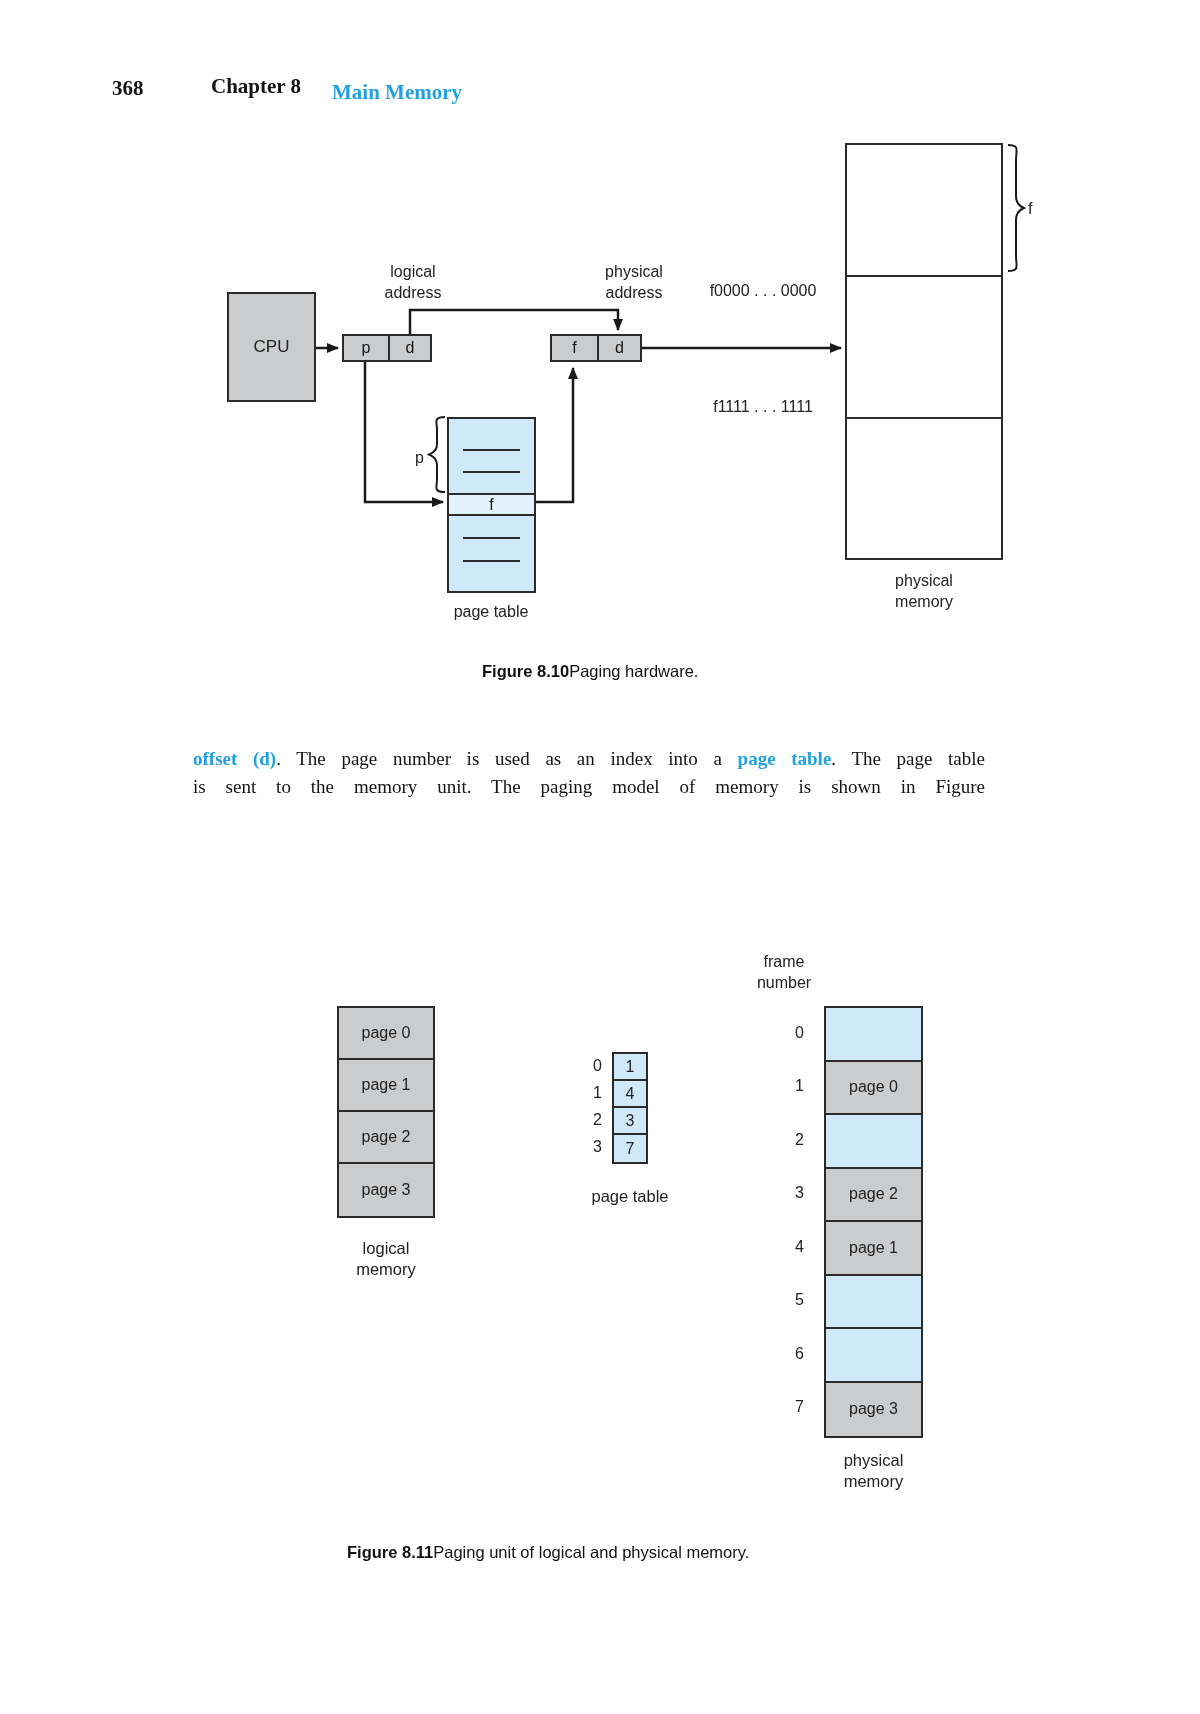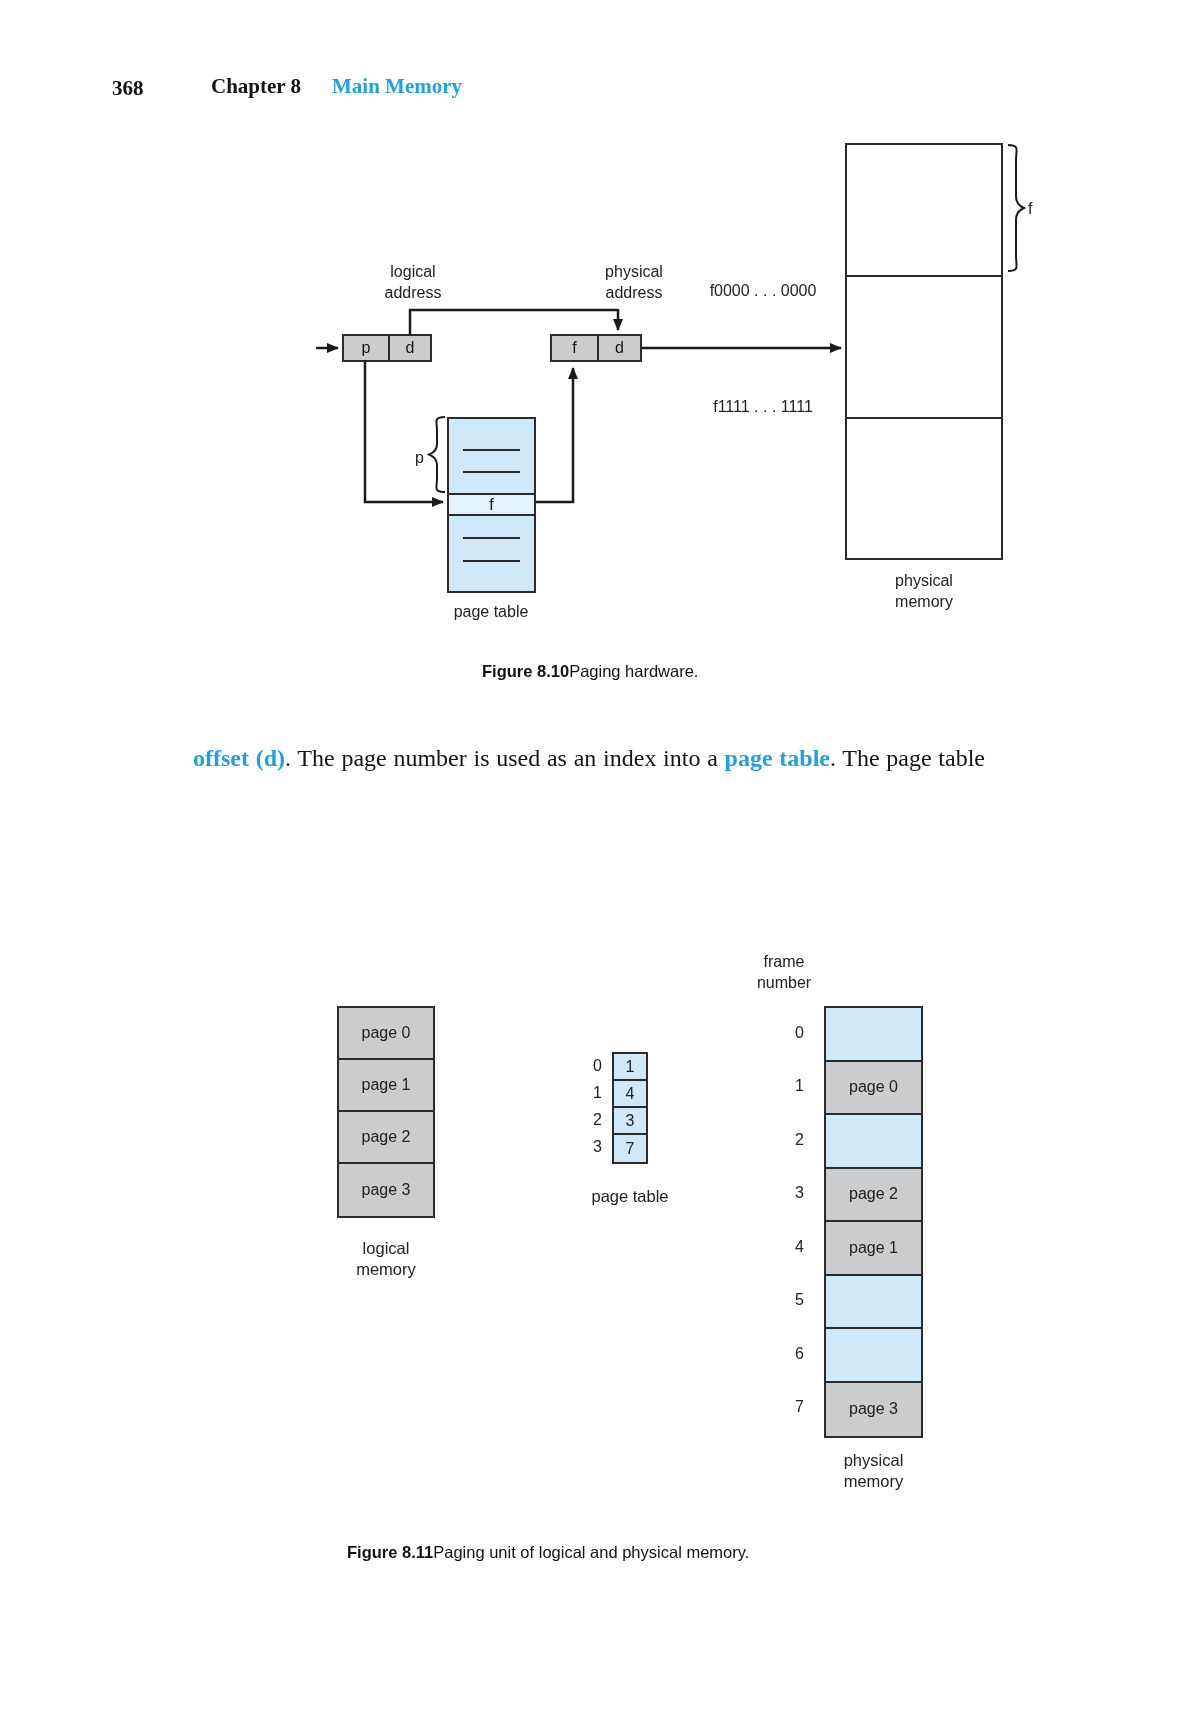--- a/index.html
+++ b/index.html
@@ -26,21 +26,21 @@
   .regcell{display:flex;align-items:center;justify-content:center;box-sizing:border-box;}
   .regcell.first{border-right:2px solid var(--border);}
   .cpu{display:flex;align-items:center;justify-content:center;font-size:17px;color:#222;}
   .divider{position:absolute;left:0;right:0;height:2px;background:var(--border);}
   .pt-line{position:absolute;height:2px;background:var(--border);width:57px;left:14px;}
   .pt-frow{position:absolute;left:0;right:0;height:23px;border-top:2px solid var(--border);
            border-bottom:2px solid var(--border);background:var(--frow);box-sizing:border-box;
            display:flex;align-items:center;justify-content:center;font-size:16px;}
   svg.overlay{position:absolute;left:0;top:0;pointer-events:none;}
   
-  .para{font-family:"Liberation Serif",serif;font-size:24px;line-height:27.5px;color:#141414;}
+  .para{font-family:"Liberation Serif",serif;font-size:19px;line-height:27.5px;color:#141414;}
   .pline{text-align:justify;text-align-last:justify;}
   .pline.last{text-align:left;text-align-last:left;}
   .term{color:var(--accent);font-weight:bold;}
   
   .cap{font-size:16.5px;color:#111;}
   .cap-label{font-weight:bold;margin-right:0;}
   
   .memcol{box-sizing:border-box;border:2px solid var(--border);}
   .memcell{box-sizing:border-box;border-bottom:2px solid var(--border);display:flex;
            align-items:center;justify-content:center;font-size:16px;color:#222;}
@@ -51,39 +51,42 @@
   .numcol .num{display:flex;align-items:center;justify-content:flex-end;
                font-size:16px;color:#222;box-sizing:border-box;padding-right:0;}
 </style>
 </head>
 <body>
 
 <div class="page">
 
   <span class="abs hdr" style="left:112px;top:76px;">368</span>
   <span class="abs hdr" style="left:211px;top:74px;">Chapter 8</span>
-  <span class="abs hdr hdr-title" style="left:332px;top:74px;">Main Memory</span>
+  <span class="abs hdr hdr-title" style="left:332px;top:80px;">Main Memory</span>
 
   <svg class="overlay" width="1200" height="720" viewBox="0 0 1200 720">
     <defs>
       <marker id="arr" markerUnits="userSpaceOnUse" markerWidth="13" markerHeight="11" refX="11" refY="5" orient="auto">
         <path d="M0,0 L12,5 L0,10 z" fill="#1a1a1a"></path>
       </marker>
     </defs>
     <g stroke="#1a1a1a" stroke-width="2.5" fill="none">
       <path d="M316 348 H338" marker-end="url(#arr)"></path>
       <path d="M410 334 V310 H618 V330" marker-end="url(#arr)"></path>
       <path d="M365 362 V502 H443" marker-end="url(#arr)"></path>
       <path d="M536 502 H573 V368" marker-end="url(#arr)"></path>
       <path d="M642 348 H841" marker-end="url(#arr)"></path>
       <path d="M445 417 C433 417,437 422,437 430 L437 444 C437 452,431 453.5,429 454.5 C431 455.5,437 457,437 465 L437 479 C437 487,433 492,445 492" stroke-width="2"></path>
       <path d="M1008 145 C1020 145,1016 150,1016 160 L1016 196 C1016 205,1022 207,1024 208 C1022 209,1016 211,1016 220 L1016 256 C1016 266,1020 271,1008 271" stroke-width="2"></path>
     </g>
   </svg>
 
+  <div class="abs gbox cpu" style="left:227px;top:292px;width:89px;height:110px;">
+    <span>CPU</span>
+  </div>
 
   <div class="abs dlabel" style="left:353px;top:261px;width:120px;">
     <div>logical</div>
     <div>address</div>
   </div>
   <div class="abs dlabel" style="left:574px;top:261px;width:120px;">
     <div>physical</div>
     <div>address</div>
   </div>
 
@@ -121,20 +124,21 @@
     <div>physical</div>
     <div>memory</div>
   </div>
 
   <div class="abs cap" style="left:482px;top:662px;">
     <span class="cap-label">Figure 8.10</span><span>Paging hardware.</span>
   </div>
 
   <div class="abs para" style="left:193px;top:745px;width:792px;" id="paragraph">
       <div class="pline"><span class="term">offset (d)</span><span>. The page number is used as an index into a </span><span class="term">page table</span><span>. The page table</span></div>
+      <div class="pline"><span>is sent to the memory unit. The paging model of memory is shown in Figure</span></div>
     </div>
 
   <div class="abs dlabel" style="left:740px;top:951px;width:88px;">
     <div>frame</div>
     <div>number</div>
   </div>
 
   <div class="abs memcol" style="left:337px;top:1006px;width:98px;height:212px;" id="lm-col">
       <div class="memcell filled" style="height: 52px;">page 0</div>
       <div class="memcell filled" style="height: 52px;">page 1</div>

